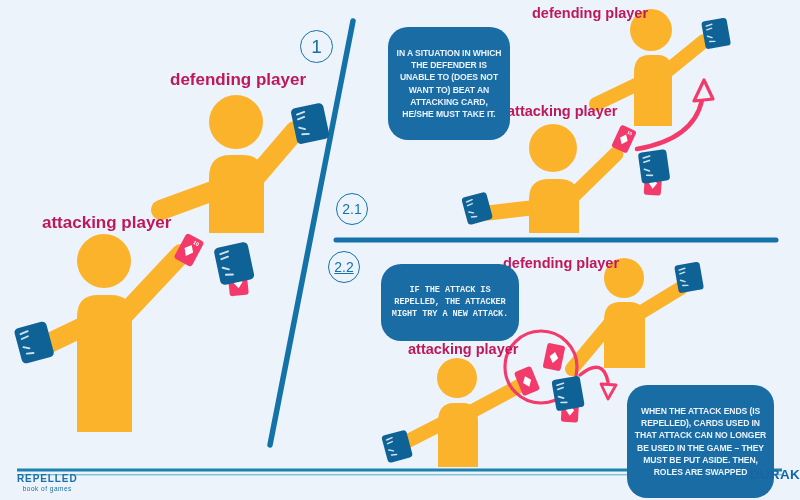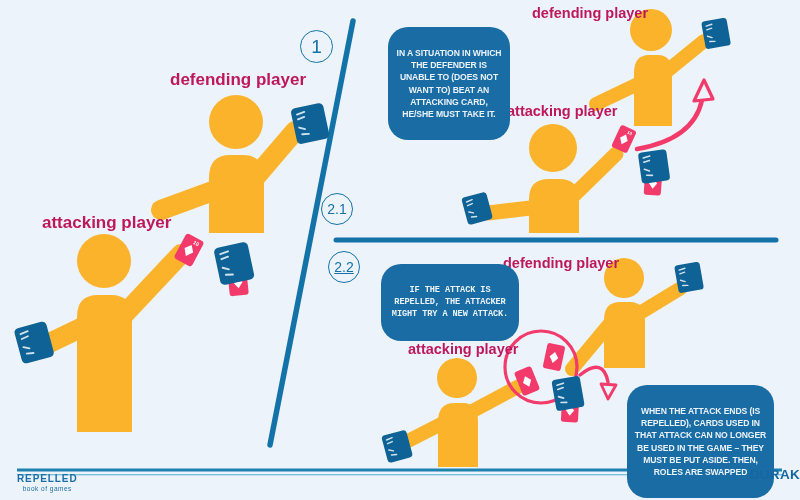--- a/index.html
+++ b/index.html
@@ -141,21 +141,21 @@
     </g>
     <g>
       <path d="M580,375 C596,362 605,366 608,382" stroke="#f23a6b" stroke-width="3.4" fill="none" stroke-linecap="round"></path>
       <path d="M601,384 L608,399 L616,385 Z" fill="#edf3fa" stroke="#f23a6b" stroke-width="2.8" stroke-linejoin="round"></path>
     </g>
   </svg>
 
   <div class="step one" style="left:300px; top:30px;">
     <span>1</span>
   </div>
-  <div class="step sub" style="left:321px; top:193px;">
+  <div class="step sub" style="left:336px; top:193px;">
     <span>2.1</span>
   </div>
   <div class="step sub" style="left:328px; top:251px;text-decoration:underline;">
     <span>2.2</span>
   </div>
 
   <div class="plabel big" style="left:170px; top:70px; width:126px;">defending player</div>
   <div class="plabel big" style="left:42px; top:213px; width:122px;">attacking player</div>
   <div class="plabel small" style="left:532px; top:5px; width:110px;">defending player</div>
   <div class="plabel small" style="left:507px; top:103px; width:106px;">attacking player</div>

